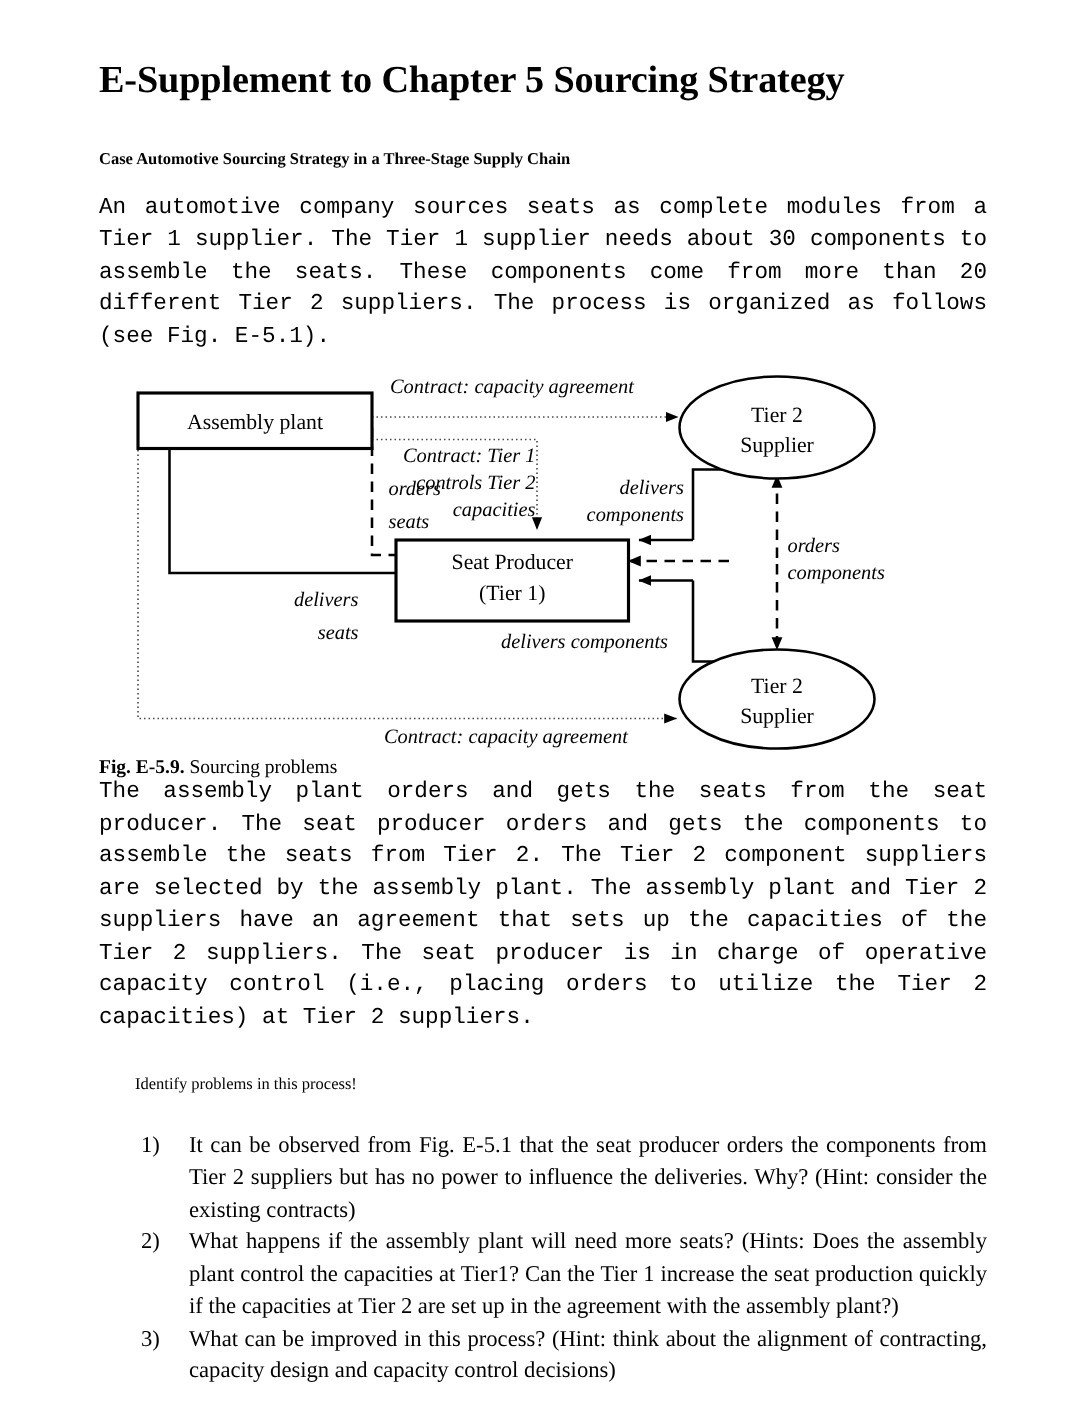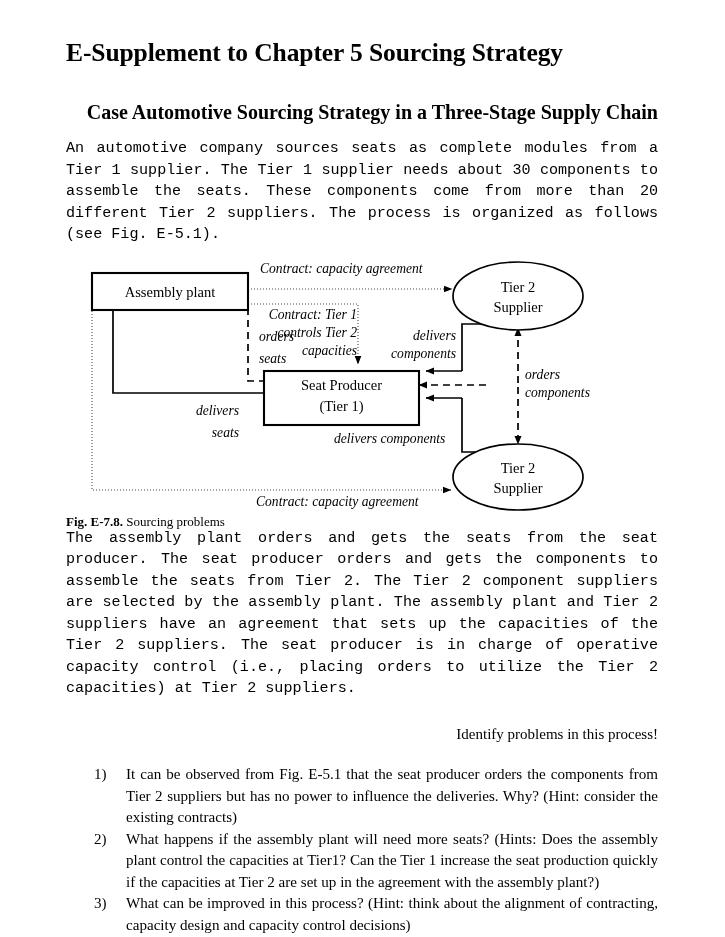--- a/index.html
+++ b/index.html
@@ -29,26 +29,25 @@
   }
   h1.doc-title {
     font-size: 25.5px;
     font-weight: bold;
     margin: 0;
     padding-top: 38px;
     letter-spacing: -0.1px;
     line-height: 1.15;
   }
   h2.case-heading {
-    font-size: 20px;
+    font-size: 11px;
     font-weight: bold;
     margin: 0;
     padding-top: 33px;
     line-height: 1.2;
-    text-align: right;
   }
   p.body-text {
     font-size: 15.1px;
     line-height: 21.5px;
     margin: 0;
     padding-top: 14px;
     text-align: justify;
     text-justify: inter-word;
     hyphens: none;
     font-family: Liberation Mono, monospace;
@@ -66,26 +65,25 @@
   .fig-caption {
     font-size: 13px;
     margin: 0;
     padding-top: 2px;
     line-height: 1.25;
   }
   .fig-caption .fig-label { font-weight: bold; }
 
   
   p.indent-line {
-    font-size: 15px;
+    font-size: 11px;
     line-height: 21.5px;
     margin: 0;
     padding-top: 24px;
     padding-left: 24px;
-    text-align: right;
   }
 
   
   ol.qlist {
     margin: 0;
     padding: 0;
     padding-top: 19px;
     list-style: none;
   }
   ol.qlist li {
@@ -190,21 +188,21 @@
         <text class="dg edge-label" x="459" y="123" text-anchor="start">orders</text>
         <text class="dg edge-label" x="459" y="141" text-anchor="start">components</text>
 
         <text class="dg edge-label" x="268" y="187" text-anchor="start">delivers components</text>
 
         <text class="dg edge-label" x="190" y="250" text-anchor="start">Contract: capacity agreement</text>
 
       </svg>
 
       <p class="fig-caption">
-        <span class="fig-label">Fig. E-7.8.</span>
+        <span class="fig-label">Fig. E-5.9.</span>
         <span>Sourcing problems</span>
       </p>
     </div>
 
     <p class="body-text">The assembly plant orders and gets the seats from the seat producer. The seat producer orders and gets the components to assemble the seats from Tier 2. The Tier 2 component suppliers are selected by the assembly plant. The assembly plant and Tier 2 suppliers have an agreement that sets up the capacities of the Tier 2 suppliers. The seat producer is in charge of operative capacity control (i.e., placing orders to utilize the Tier 2 capacities) at Tier 2 suppliers.</p>
 
 
     <p class="indent-line">Identify problems in this process!</p>
 
     <ol class="qlist">

